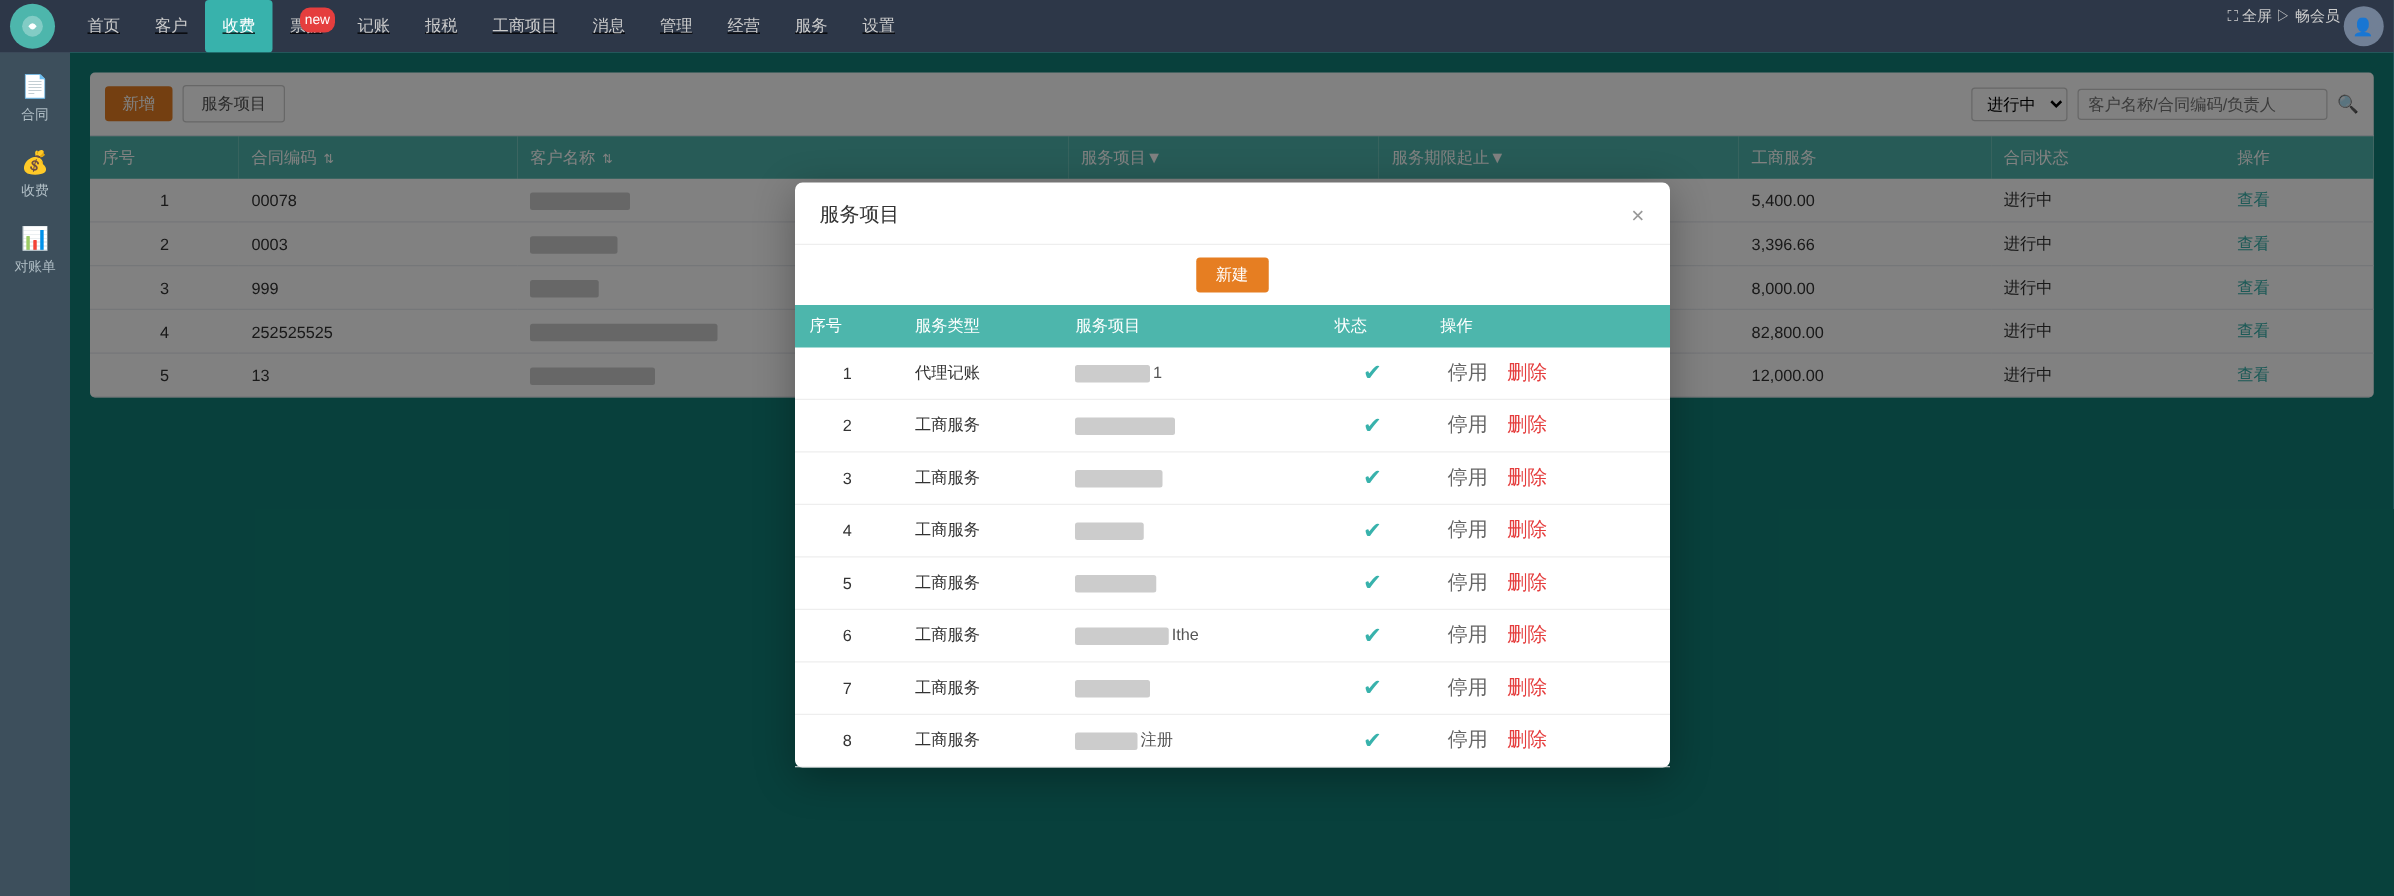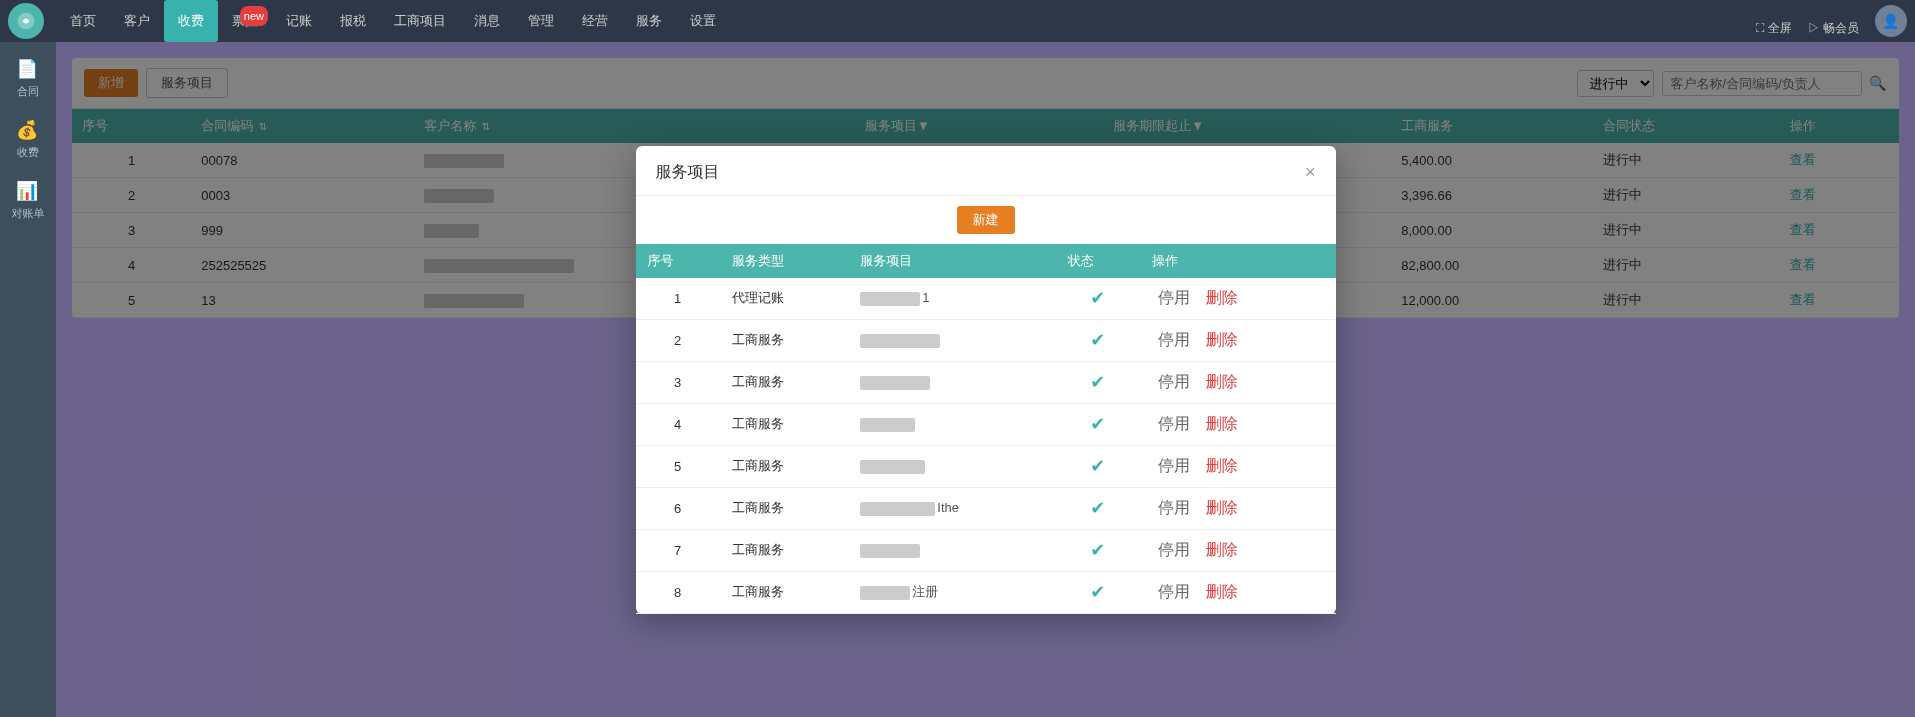--- a/index.html
+++ b/index.html
@@ -16,21 +16,21 @@
     }
     .top-nav .logo {
       width: 36px; height: 36px;
       background: #4db6ac;
       border-radius: 50%;
       display: flex; align-items: center; justify-content: center;
       margin-right: 12px;
       flex-shrink: 0;
     }
     .top-nav .logo svg { width: 20px; height: 20px; }
-    .nav-items { display: flex; align-items: flex-end; flex: 1; }
+    .nav-items { display: flex; align-items: flex-end; flex: 1; text-decoration: underline; }
     .nav-item {
       color: #ccc;
       padding: 0 14px;
       height: 42px;
       display: flex; align-items: center;
       cursor: pointer;
       font-size: 13px;
       position: relative;
       white-space: nowrap;
     }
@@ -38,21 +38,21 @@
     .nav-badge {
       background: #e53e3e;
       color: #fff;
       font-size: 11px;
       padding: 4px 4px;
       border-radius: 8px;
       position: absolute;
       top: 6px; right: 4px;
     }
     .top-nav-right {
-      display: flex; align-items: flex-end; gap: 16px;
+      display: flex; align-items: flex-start; gap: 3px;
     }
     .top-nav-right span { color: #ccc; font-size: 12px; cursor: pointer; }
     .avatar {
       width: 32px; height: 32px;
       background: #718096;
       border-radius: 50%;
       display: flex; align-items: center; justify-content: center;
       color: #fff; font-size: 14px;
       cursor: pointer;
     }
@@ -84,21 +84,21 @@
     }
     .sidebar-item .si-icon {
       width: 22px; height: 22px;
       display: flex; align-items: center; justify-content: center;
       font-size: 18px;
     }
 
     
     .content-area {
       flex: 1;
-      background: #c4b5fd;
+      background: #0f766e;
       padding: 16px;
       overflow: auto;
       position: relative;
     }
 
     
     .main-panel {
       background: #fff;
       border-radius: 4px;
       overflow: hidden;

